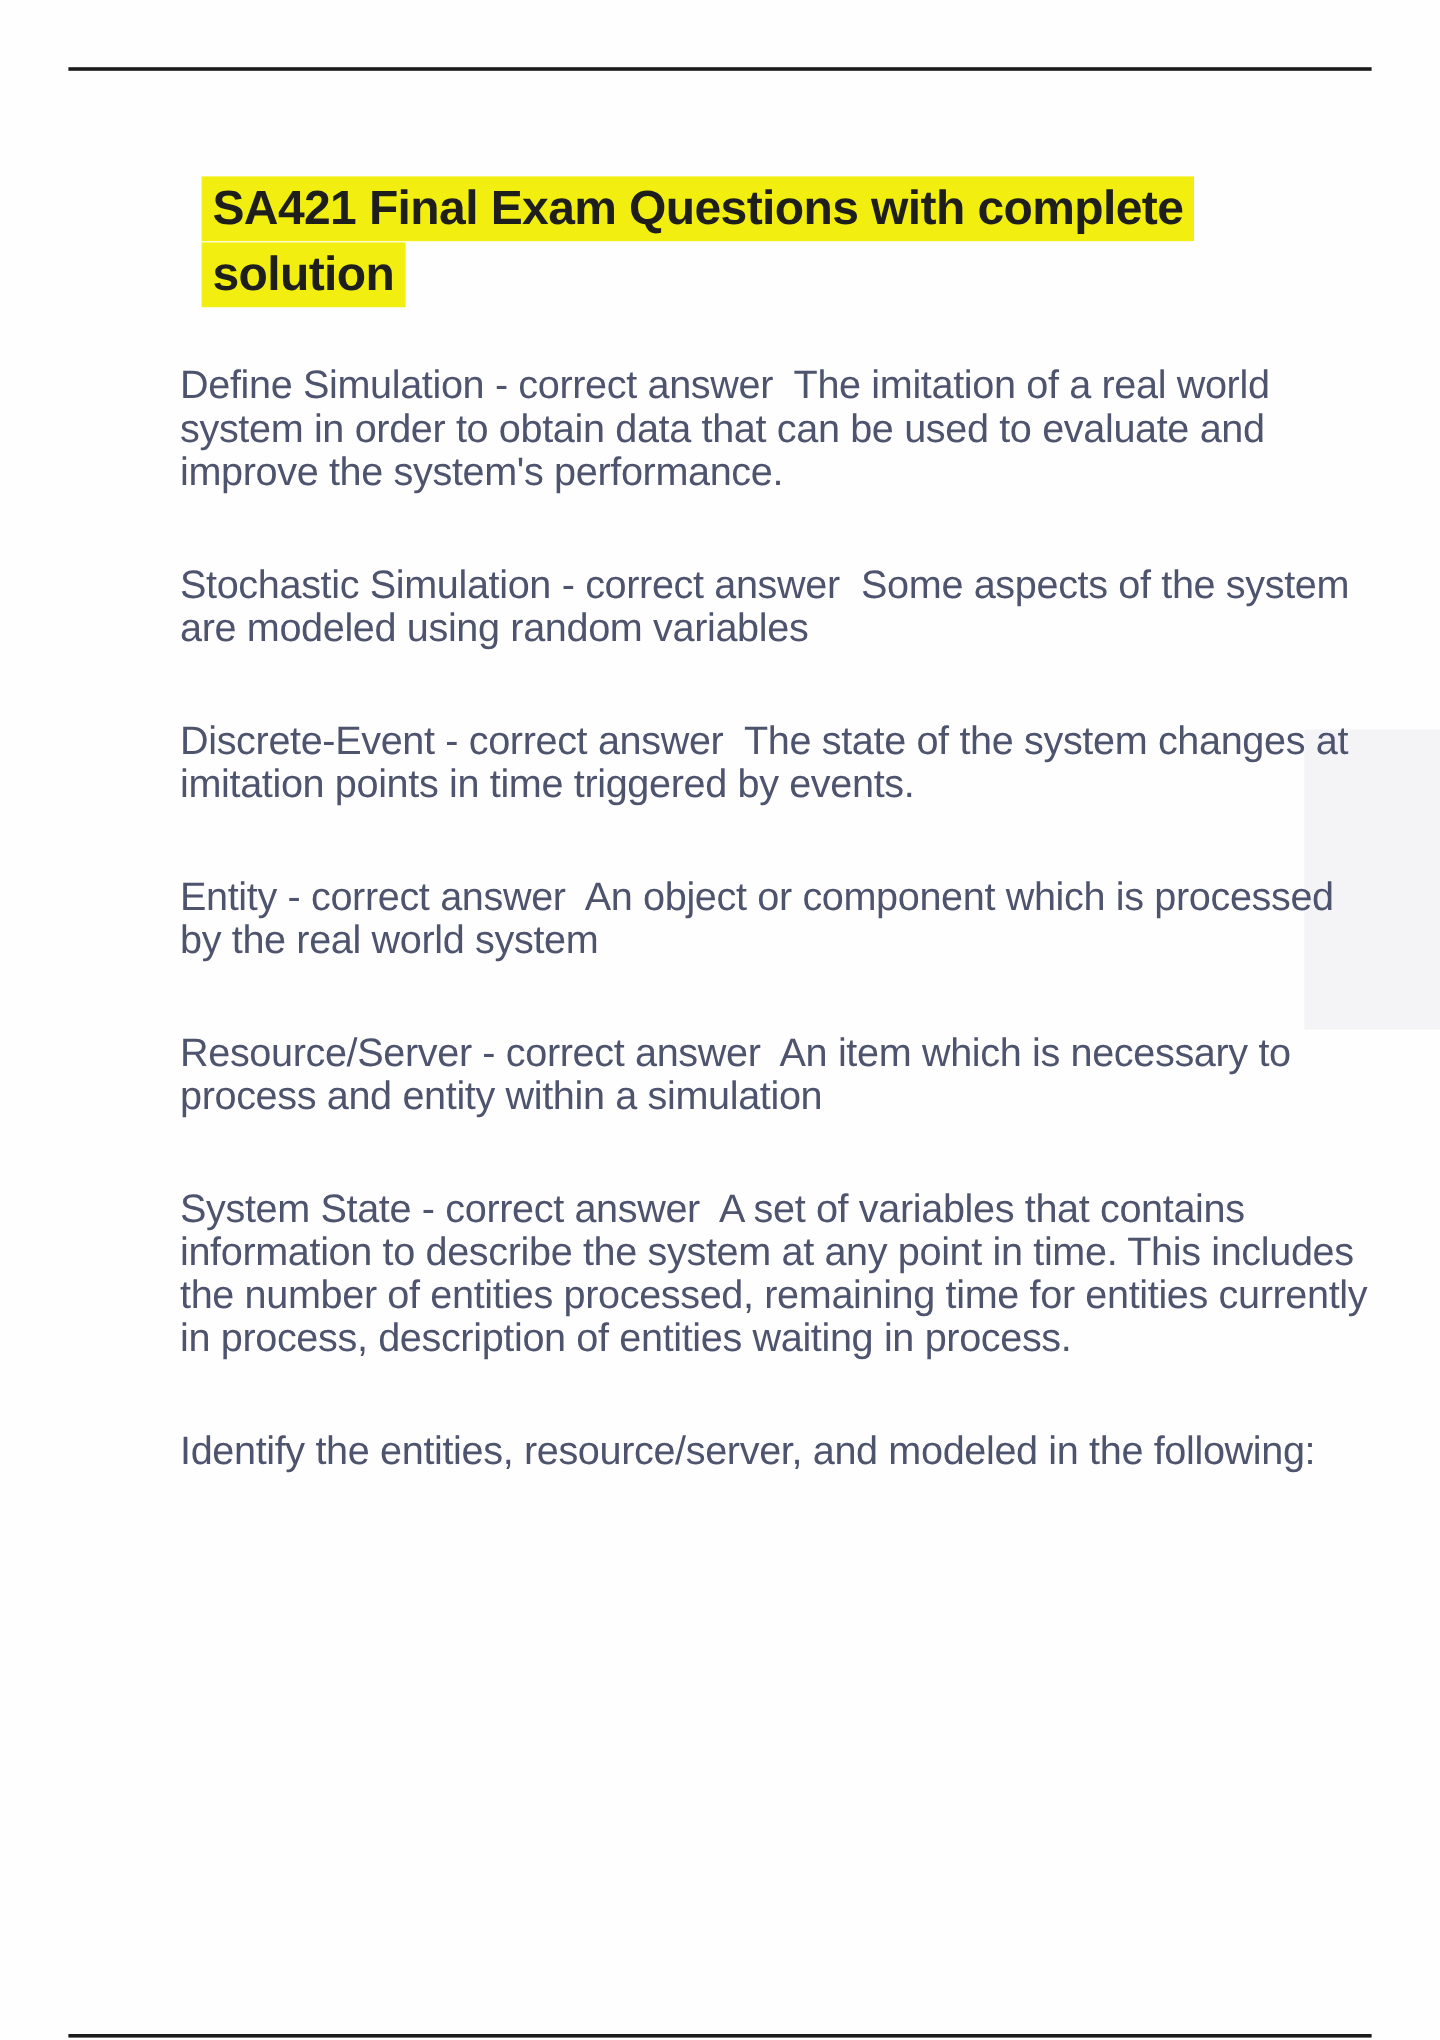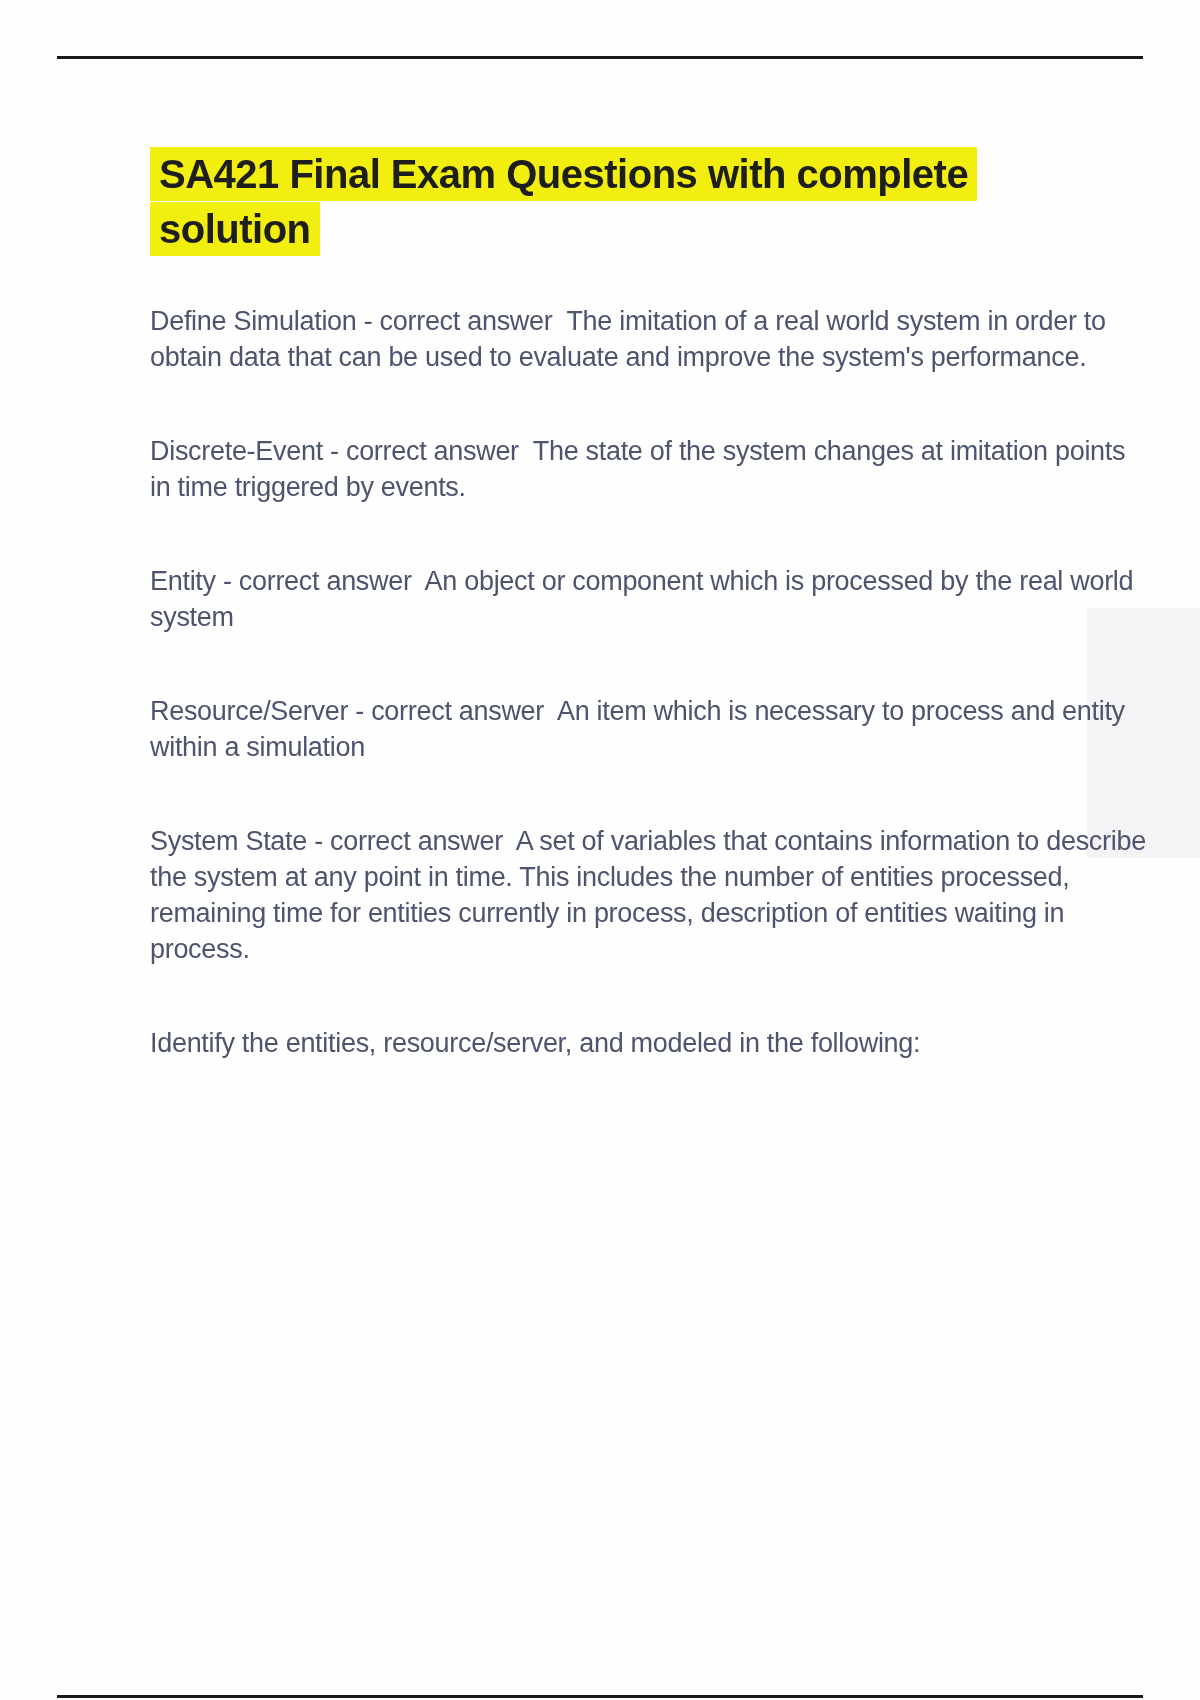--- a/index.html
+++ b/index.html
@@ -49,44 +49,46 @@
     font-weight:bold;
     letter-spacing:-0.5px;
     color:var(--title-text);
   }
   h1.doc-title mark{
     background:var(--highlight);
     color:inherit;
     padding:5px 9px;
     -webkit-box-decoration-break:clone;
     box-decoration-break:clone;
+    margin-left:18px;
   }
   p.qa{
     margin-top:58px;
     width:1000px;
-    font-size:27px;
+    font-size:33px;
     line-height:36px;
     letter-spacing:-0.3px;
     color:var(--body-text);
     white-space:pre-wrap;
   }
   p.qa.first{margin-top:46px;}
 </style>
 </head>
 <body>
 
 <div class="page">
   <div class="rule rule-top"></div>
 
   <div class="edge-shadow"></div>
 
   <div class="content">
     <h1 class="doc-title"><mark>SA421 Final Exam Questions with complete solution</mark></h1>
 
     <p class="qa first">Define Simulation - correct answer  The imitation of a real world system in order to obtain data that can be used to evaluate and improve the system's performance.</p>
+    <p class="qa">Stochastic Simulation - correct answer  Some aspects of the system are modeled using random variables</p>
     <p class="qa">Discrete-Event - correct answer  The state of the system changes at imitation points in time triggered by events.</p>
     <p class="qa">Entity - correct answer  An object or component which is processed by the real world system</p>
     <p class="qa">Resource/Server - correct answer  An item which is necessary to process and entity within a simulation</p>
     <p class="qa">System State - correct answer  A set of variables that contains information to describe the system at any point in time. This includes the number of entities processed, remaining time for entities currently in process, description of entities waiting in process.</p>
     <p class="qa">Identify the entities, resource/server, and modeled in the following:</p>
   </div>
 
   <div class="rule rule-bottom"></div>
 </div>
 

